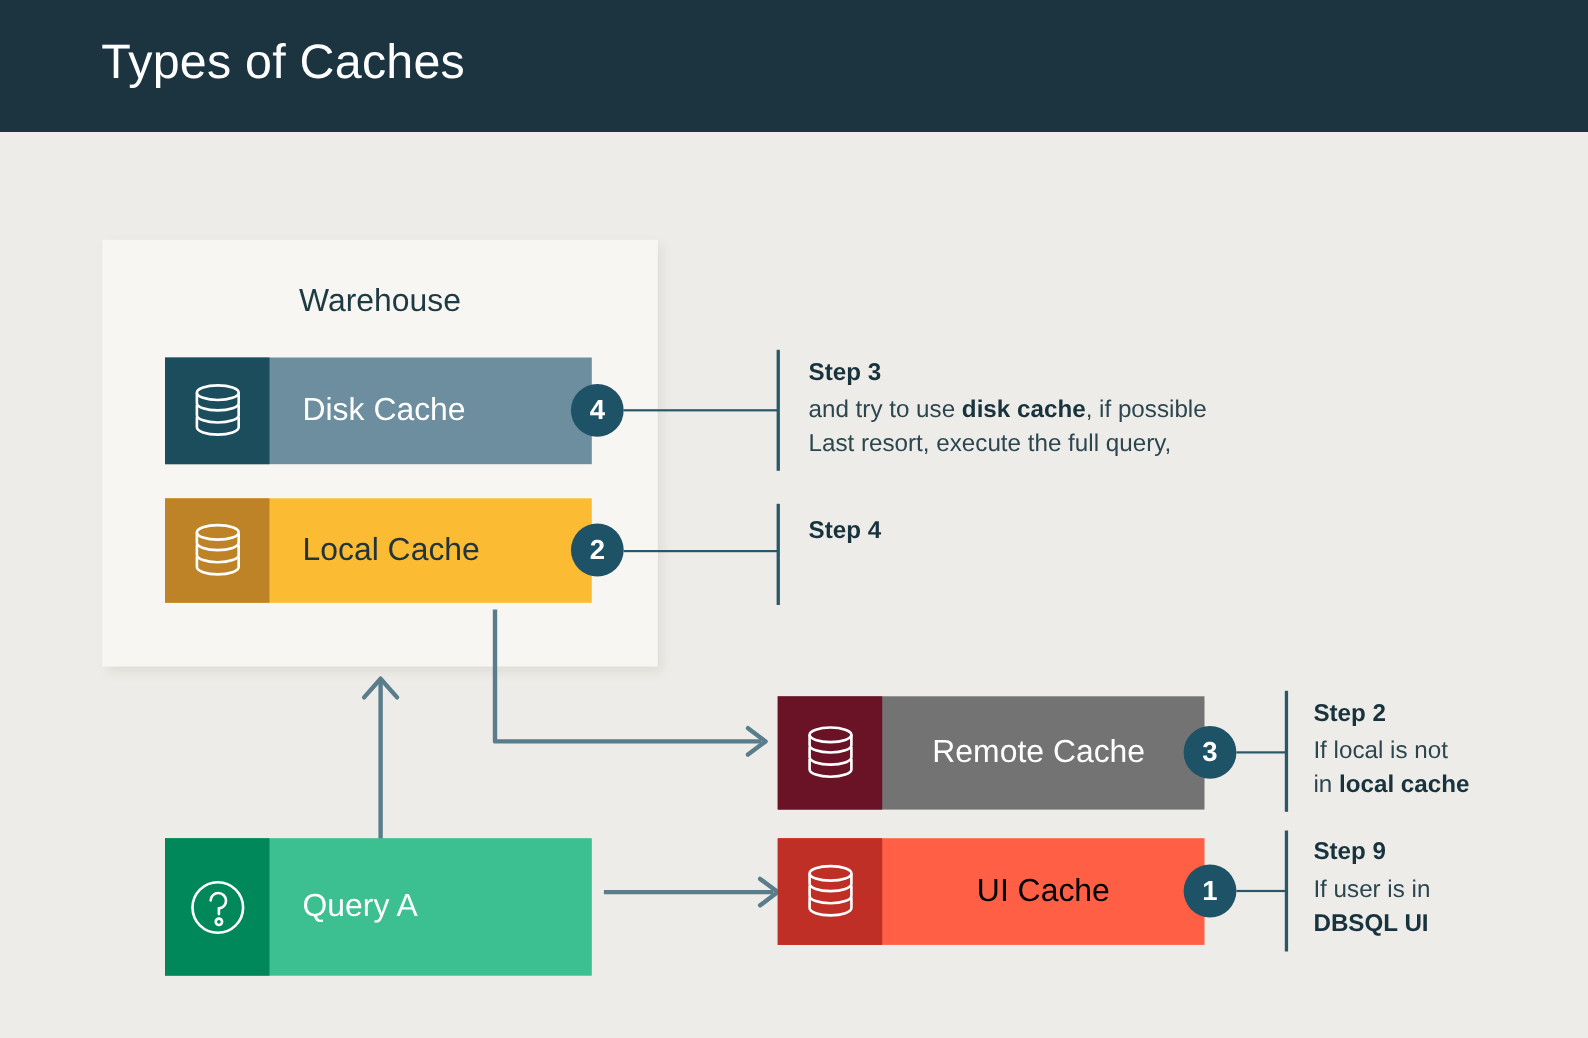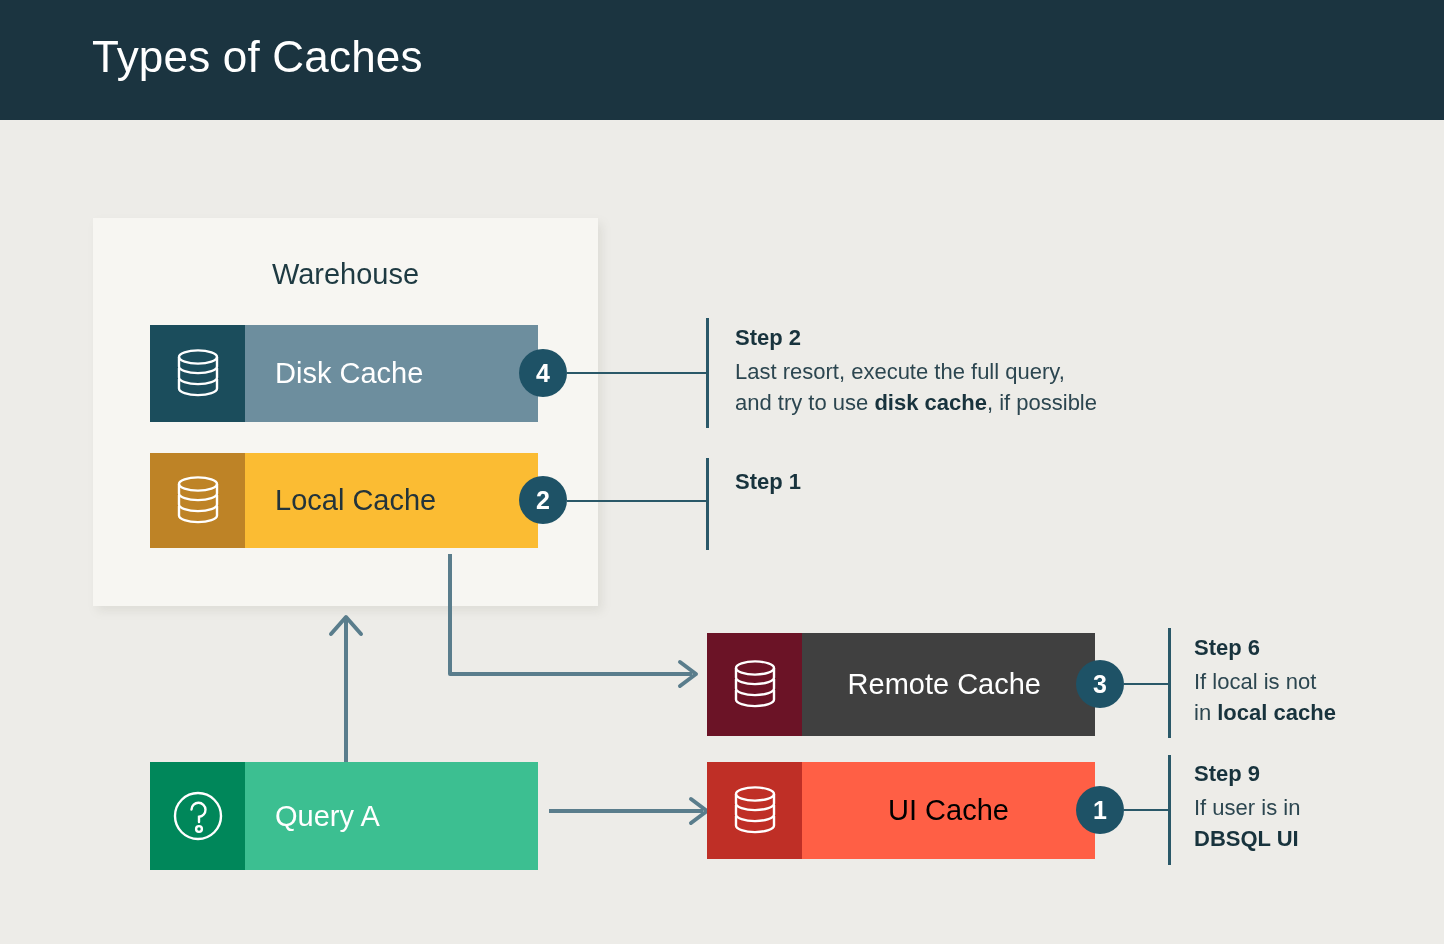--- a/index.html
+++ b/index.html
@@ -47,21 +47,21 @@
   }
   .bar-label {
     font-size:29px; font-weight:400; white-space:nowrap;
     padding-left:30px;
   }
 
   .bar-disk  { left:150px; top:325px; width:388px; height:97px; }
   .bar-local { left:150px; top:453px; width:388px; height:95px; }
   .bar-remote{ left:707px; top:633px; width:388px; height:103px; }
   .bar-ui    { left:707px; top:762px; width:388px; height:97px; }
-  .bar-query { left:150px; top:762px; width:388px; height:108px; }
+  .bar-query { left:150px; top:762px; width:388px; height:125px; }
 
   
   .badge {
     position:absolute; width:48px; height:48px; border-radius:50%;
     background:#1E5266;
     display:flex; align-items:center; justify-content:center;
     color:#FFFFFF; font-size:25px; font-weight:700;
   }
   .badge-4 { left:519px; top:349px; }
   .badge-2 { left:519px; top:476px; }
@@ -151,21 +151,21 @@
           <path d="M4 31 v9.5 c0 3.6 8.5 6.6 19 6.6 s19 -3 19 -6.6 V31"></path>
         </g>
       </svg>
     </div>
     <div class="bar-body">
       <span class="bar-label" style="color:#23343B;">Local Cache</span>
     </div>
   </div>
   <div class="badge badge-2">2</div>
 
-  <div class="bar bar-remote" style="background:#404040;">
+  <div class="bar bar-remote" style="background:#737373;">
     <div class="bar-icon" style="background:#6B1326;">
       <svg width="46" height="52" viewBox="0 0 46 52">
         <g fill="none" stroke="#FFFFFF" stroke-width="2.4">
           <ellipse cx="23" cy="9" rx="19" ry="6.6"></ellipse>
           <path d="M4 9 v9.5 c0 3.6 8.5 6.6 19 6.6 s19 -3 19 -6.6 V9"></path>
           <path d="M4 20 v9.5 c0 3.6 8.5 6.6 19 6.6 s19 -3 19 -6.6 V20"></path>
           <path d="M4 31 v9.5 c0 3.6 8.5 6.6 19 6.6 s19 -3 19 -6.6 V31"></path>
         </g>
       </svg>
     </div>
@@ -213,31 +213,31 @@
   <div class="line-h" style="left:567px; top:500px; width:141px;"></div>
   <div class="line-v" style="left:706px; top:458px; width:3px; height:92px;"></div>
 
   <div class="line-h" style="left:1124px; top:683px; width:46px;"></div>
   <div class="line-v" style="left:1168px; top:628px; width:3px; height:110px;"></div>
 
   <div class="line-h" style="left:1124px; top:809px; width:46px;"></div>
   <div class="line-v" style="left:1168px; top:755px; width:3px; height:110px;"></div>
 
   <div class="step-block step4">
+    <div class="step-title">Step 3</div>
+    <div class="step-line"><span>and try to use </span><b>disk cache</b><span>, if possible</span></div>
+    <div class="step-line"><span>Last resort, execute the full query,</span></div>
+  </div>
+
+  <div class="step-block step2">
+    <div class="step-title">Step 4</div>
+  </div>
+
+  <div class="step-block step3">
     <div class="step-title">Step 2</div>
-    <div class="step-line"><span>Last resort, execute the full query,</span></div>
-    <div class="step-line"><span>and try to use </span><b>disk cache</b><span>, if possible</span></div>
-  </div>
-
-  <div class="step-block step2">
-    <div class="step-title">Step 1</div>
-  </div>
-
-  <div class="step-block step3">
-    <div class="step-title">Step 6</div>
     <div class="step-line"><span>If local is not</span></div>
     <div class="step-line"><span>in </span><b>local cache</b></div>
   </div>
 
   <div class="step-block step1">
     <div class="step-title">Step 9</div>
     <div class="step-line"><span>If user is in</span></div>
     <div class="step-line"><b>DBSQL UI</b></div>
   </div>
 

